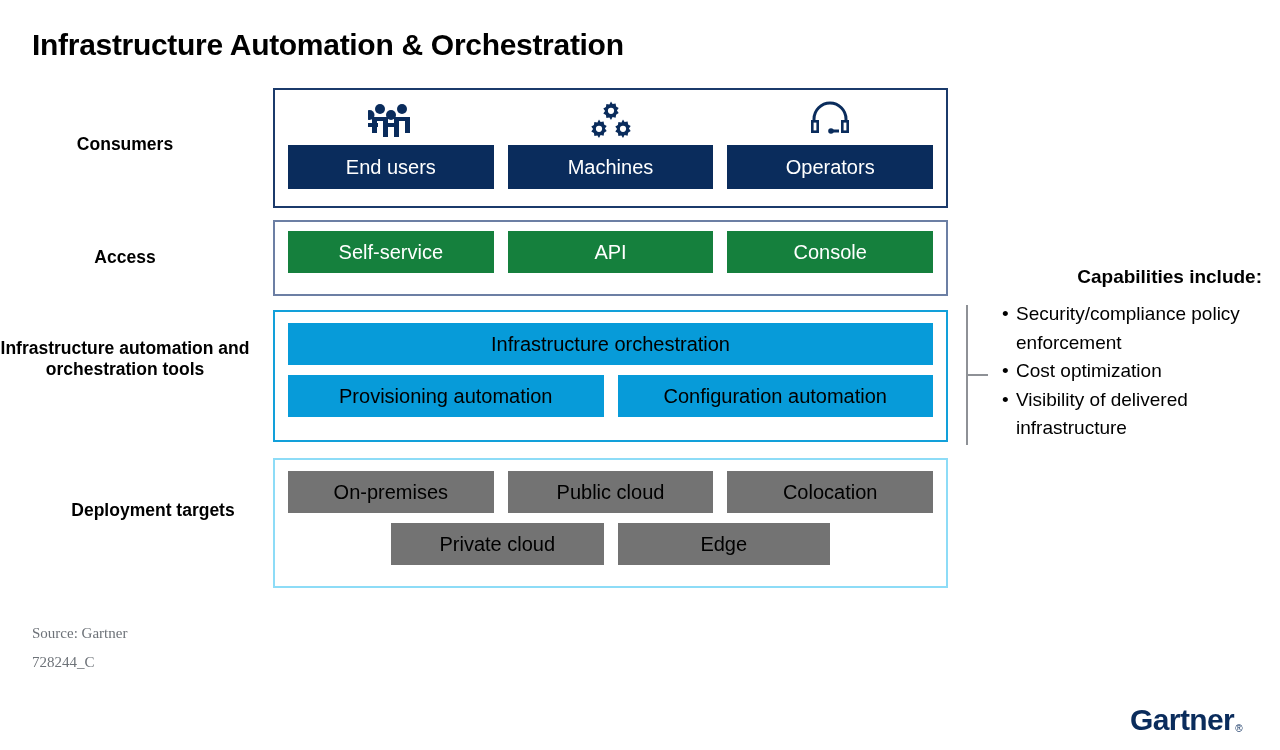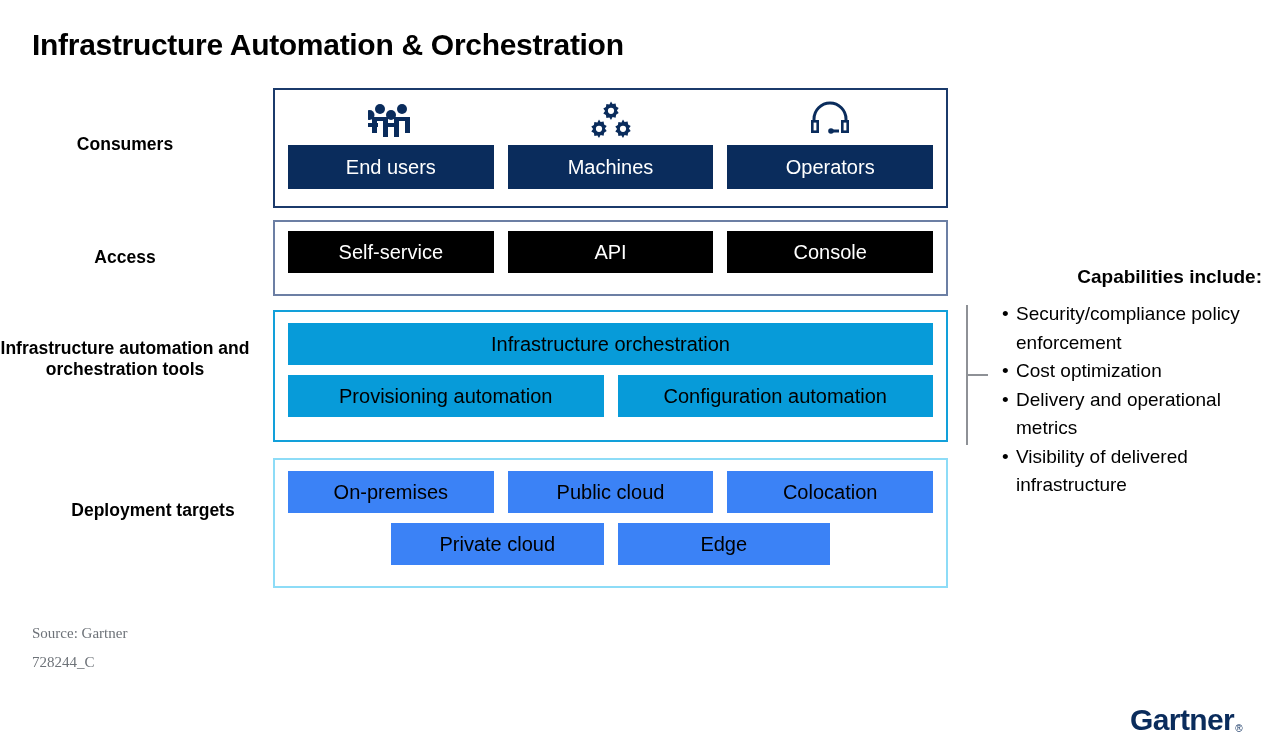--- a/index.html
+++ b/index.html
@@ -99,21 +99,21 @@
 
   
   #band-access {
     top: 220px;
     height: 76px;
     border: 2px solid #6c7fa4;
     padding: 9px 13px;
   }
   .access-cell {
     height: 42px;
-    background: #000000;
+    background: #15803d;
     color: #ffffff;
   }
 
   
   #band-tools {
     top: 310px;
     height: 132px;
     border: 2px solid #12a0da;
     padding: 11px 13px;
   }
@@ -128,21 +128,21 @@
 
   
   #band-deploy {
     top: 458px;
     height: 130px;
     border: 2px solid #8ddcf7;
     padding: 11px 13px;
   }
   .deploy-cell {
     height: 42px;
-    background: #3b82f6;
+    background: #737373;
     color: #000000;
   }
   .deploy-row-2 {
     padding: 0 103px;
   }
 
   
   #bracket {
     position: absolute;
     left: 966px;
@@ -337,21 +337,20 @@
 <div id="bracket">
   <div class="vline"></div>
   <div class="hline"></div>
 </div>
 
 <div id="capabilities">
   <div id="capabilities-title">Capabilities include:</div>
   <ul id="capabilities-list">
     <li>Security/compliance policy enforcement</li>
     <li>Cost optimization</li>
-    <li>Delivery and operational metrics</li>
     <li>Visibility of delivered infrastructure</li>
   </ul>
 </div>
 
 <div class="footer-text" id="source-line">Source: Gartner</div>
 <div class="footer-text" id="doc-id-line">728244_C</div>
 
 <div id="gartner-logo"><span>Gartner</span><span class="reg">®</span></div>
 
 </body></html>

